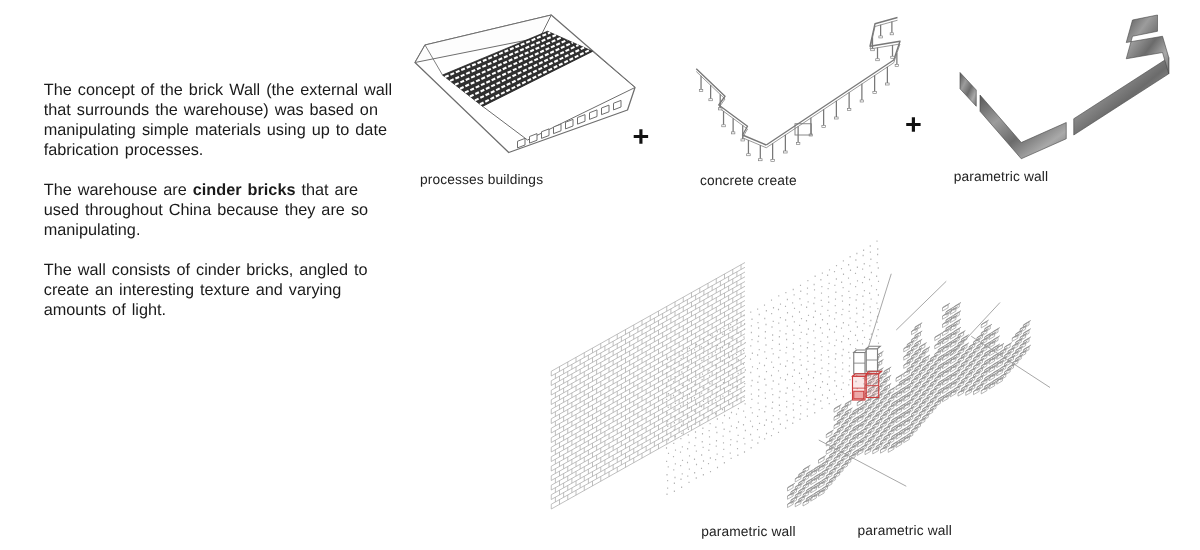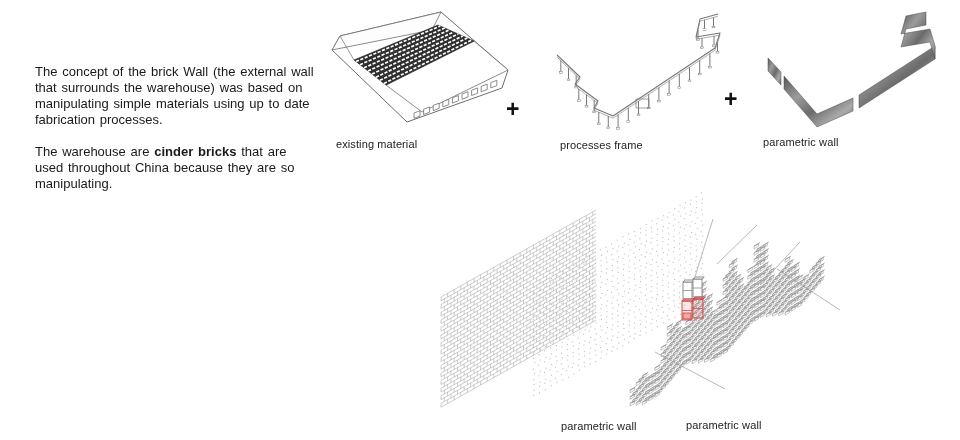--- a/index.html
+++ b/index.html
@@ -22,20 +22,21 @@
   #svg-bottom   { left:425px; top:192px; width:500px; height:230px; }
 </style>
 </head>
 <body>
 
 <div class="slide">
 
   <div class="text-panel">
     <p>The concept of the brick Wall (the external wall that surrounds the warehouse) was based on manipulating simple materials using up to date fabrication processes.</p>
     <p><span>The warehouse are </span><b>cinder bricks</b><span> that are used throughout China because they are so manipulating.</span></p>
+    <p>The wall consists of cinder bricks, angled to create an interesting texture and varying amounts of light.</p>
   </div>
 
   <svg id="svg-existing" viewBox="0 0 185 122">
       <polygon points="4.0,42.0 12.0,28.0 113.0,4.0 180.0,62.0 174.0,80.0 79.0,114.0" fill="#fff" stroke="#6e6e6e" stroke-width="1" stroke-linejoin="round"></polygon>
       <polygon points="4.0,42.0 12.0,28.0 113.0,4.0 104.0,22.0" fill="#fdfdfd" stroke="#6e6e6e" stroke-width="0.8"></polygon>
       <polygon points="58.0,77.0 146.0,33.0 180.0,62.0 94.0,104.0" fill="#fff" stroke="#6e6e6e" stroke-width="0.8"></polygon>
       <polygon points="26.0,52.0 110.0,17.0 146.0,33.0 58.0,77.0" fill="#2f2f2f" stroke="#222" stroke-width="0.6"></polygon>
       <line x1="28" y1="53.5625" x2="112.25" y2="18" stroke="#fff" stroke-width="1.7" stroke-dasharray="3.2,1.5"></line>
       <line x1="32" y1="56.6875" x2="116.75" y2="20" stroke="#fff" stroke-width="1.7" stroke-dasharray="3.2,1.5"></line>
       <line x1="36" y1="59.8125" x2="121.25" y2="22" stroke="#fff" stroke-width="1.7" stroke-dasharray="3.2,1.5"></line>
@@ -48,21 +49,21 @@
       <polygon points="95.6,101.2 101.6,98.9 101.6,104.2 95.6,106.5" fill="#fff" stroke="#6e6e6e" stroke-width="0.8"></polygon>
       <polygon points="105.2,97.4 111.2,95.1 111.2,100.4 105.2,102.7" fill="#fff" stroke="#6e6e6e" stroke-width="0.8"></polygon>
       <polygon points="114.8,93.6 120.8,91.3 120.8,96.6 114.8,98.9" fill="#fff" stroke="#6e6e6e" stroke-width="0.8"></polygon>
       <polygon points="124.4,89.8 130.4,87.5 130.4,92.8 124.4,95.1" fill="#fff" stroke="#6e6e6e" stroke-width="0.8"></polygon>
       <polygon points="134.0,86.0 140.0,83.7 140.0,89.0 134.0,91.3" fill="#fff" stroke="#6e6e6e" stroke-width="0.8"></polygon>
       <polygon points="143.6,82.2 149.6,79.9 149.6,85.2 143.6,87.5" fill="#fff" stroke="#6e6e6e" stroke-width="0.8"></polygon>
       <polygon points="153.2,78.4 159.2,76.1 159.2,81.4 153.2,83.7" fill="#fff" stroke="#6e6e6e" stroke-width="0.8"></polygon>
       <polygon points="162.8,74.6 168.8,72.3 168.8,77.6 162.8,79.9" fill="#fff" stroke="#6e6e6e" stroke-width="0.8"></polygon>
       <line x1="12" y1="28" x2="26" y2="52" stroke="#6e6e6e" stroke-width="0.7"></line>
     </svg>
-  <div class="lbl" style="left:336px; top:138px;">existing material</div>
+  <div class="lbl" style="left:336px; top:138px;">processes buildings</div>
 
   <div class="plus" style="left:506px; top:98px;">+</div>
 
   <svg id="svg-frame" viewBox="0 0 175 130">
       <polyline points="9.0,50.0 32.0,72.0 27.0,79.0 50.0,96.0 46.0,103.0 65.0,111.0" fill="none" stroke="#787878" stroke-width="1.1" stroke-linejoin="round"></polyline>
       <polyline points="9.0,52.2 32.0,74.2 27.0,81.2 50.0,98.2 46.0,105.2 65.0,113.2" fill="none" stroke="#787878" stroke-width="0.6" stroke-linejoin="round"></polyline>
       <polyline points="65.0,111.0 167.0,43.0" fill="none" stroke="#787878" stroke-width="1.1" stroke-linejoin="round"></polyline>
       <polyline points="65.0,113.2 167.0,45.2" fill="none" stroke="#787878" stroke-width="0.6" stroke-linejoin="round"></polyline>
       <polyline points="167.0,43.0 172.0,28.0 148.0,32.0 152.0,14.0 170.0,9.0" fill="none" stroke="#787878" stroke-width="1.1" stroke-linejoin="round"></polyline>
       <polyline points="167.0,45.2 172.0,30.2 148.0,34.2 152.0,16.2 170.0,11.2" fill="none" stroke="#787878" stroke-width="0.6" stroke-linejoin="round"></polyline>
@@ -109,21 +110,21 @@
       <line x1="154" y1="33" x2="154" y2="42" stroke="#787878" stroke-width="1"></line>
       <rect x="152.6" y="42" width="2.8" height="1.6" fill="#fff" stroke="#787878" stroke-width="0.5"></rect>
       <line x1="150" y1="25" x2="150" y2="34" stroke="#787878" stroke-width="1"></line>
       <rect x="148.6" y="34" width="2.8" height="1.6" fill="#fff" stroke="#787878" stroke-width="0.5"></rect>
       <line x1="156.5" y1="14.75" x2="156.5" y2="23.75" stroke="#787878" stroke-width="1"></line>
       <rect x="155.1" y="23.75" width="2.8" height="1.6" fill="#fff" stroke="#787878" stroke-width="0.5"></rect>
       <line x1="165.5" y1="12.25" x2="165.5" y2="21.25" stroke="#787878" stroke-width="1"></line>
       <rect x="164.1" y="21.25" width="2.8" height="1.6" fill="#fff" stroke="#787878" stroke-width="0.5"></rect>
       <rect x="88" y="94" width="13" height="9" fill="none" stroke="#787878" stroke-width="0.7"></rect>
     </svg>
-  <div class="lbl" style="left:560px; top:139px;">processes frame</div>
+  <div class="lbl" style="left:560px; top:139px;">concrete create</div>
 
   <div class="plus" style="left:724px; top:88px;">+</div>
 
   <svg id="svg-ribbon" viewBox="0 0 190 125">
       <defs>
         <linearGradient id="gm" x1="0" y1="0" x2="1" y2="1">
           <stop offset="0%" stop-color="#565656"></stop>
           <stop offset="30%" stop-color="#9c9c9c"></stop>
           <stop offset="55%" stop-color="#6b6b6b"></stop>
           <stop offset="78%" stop-color="#a9a9a9"></stop>

